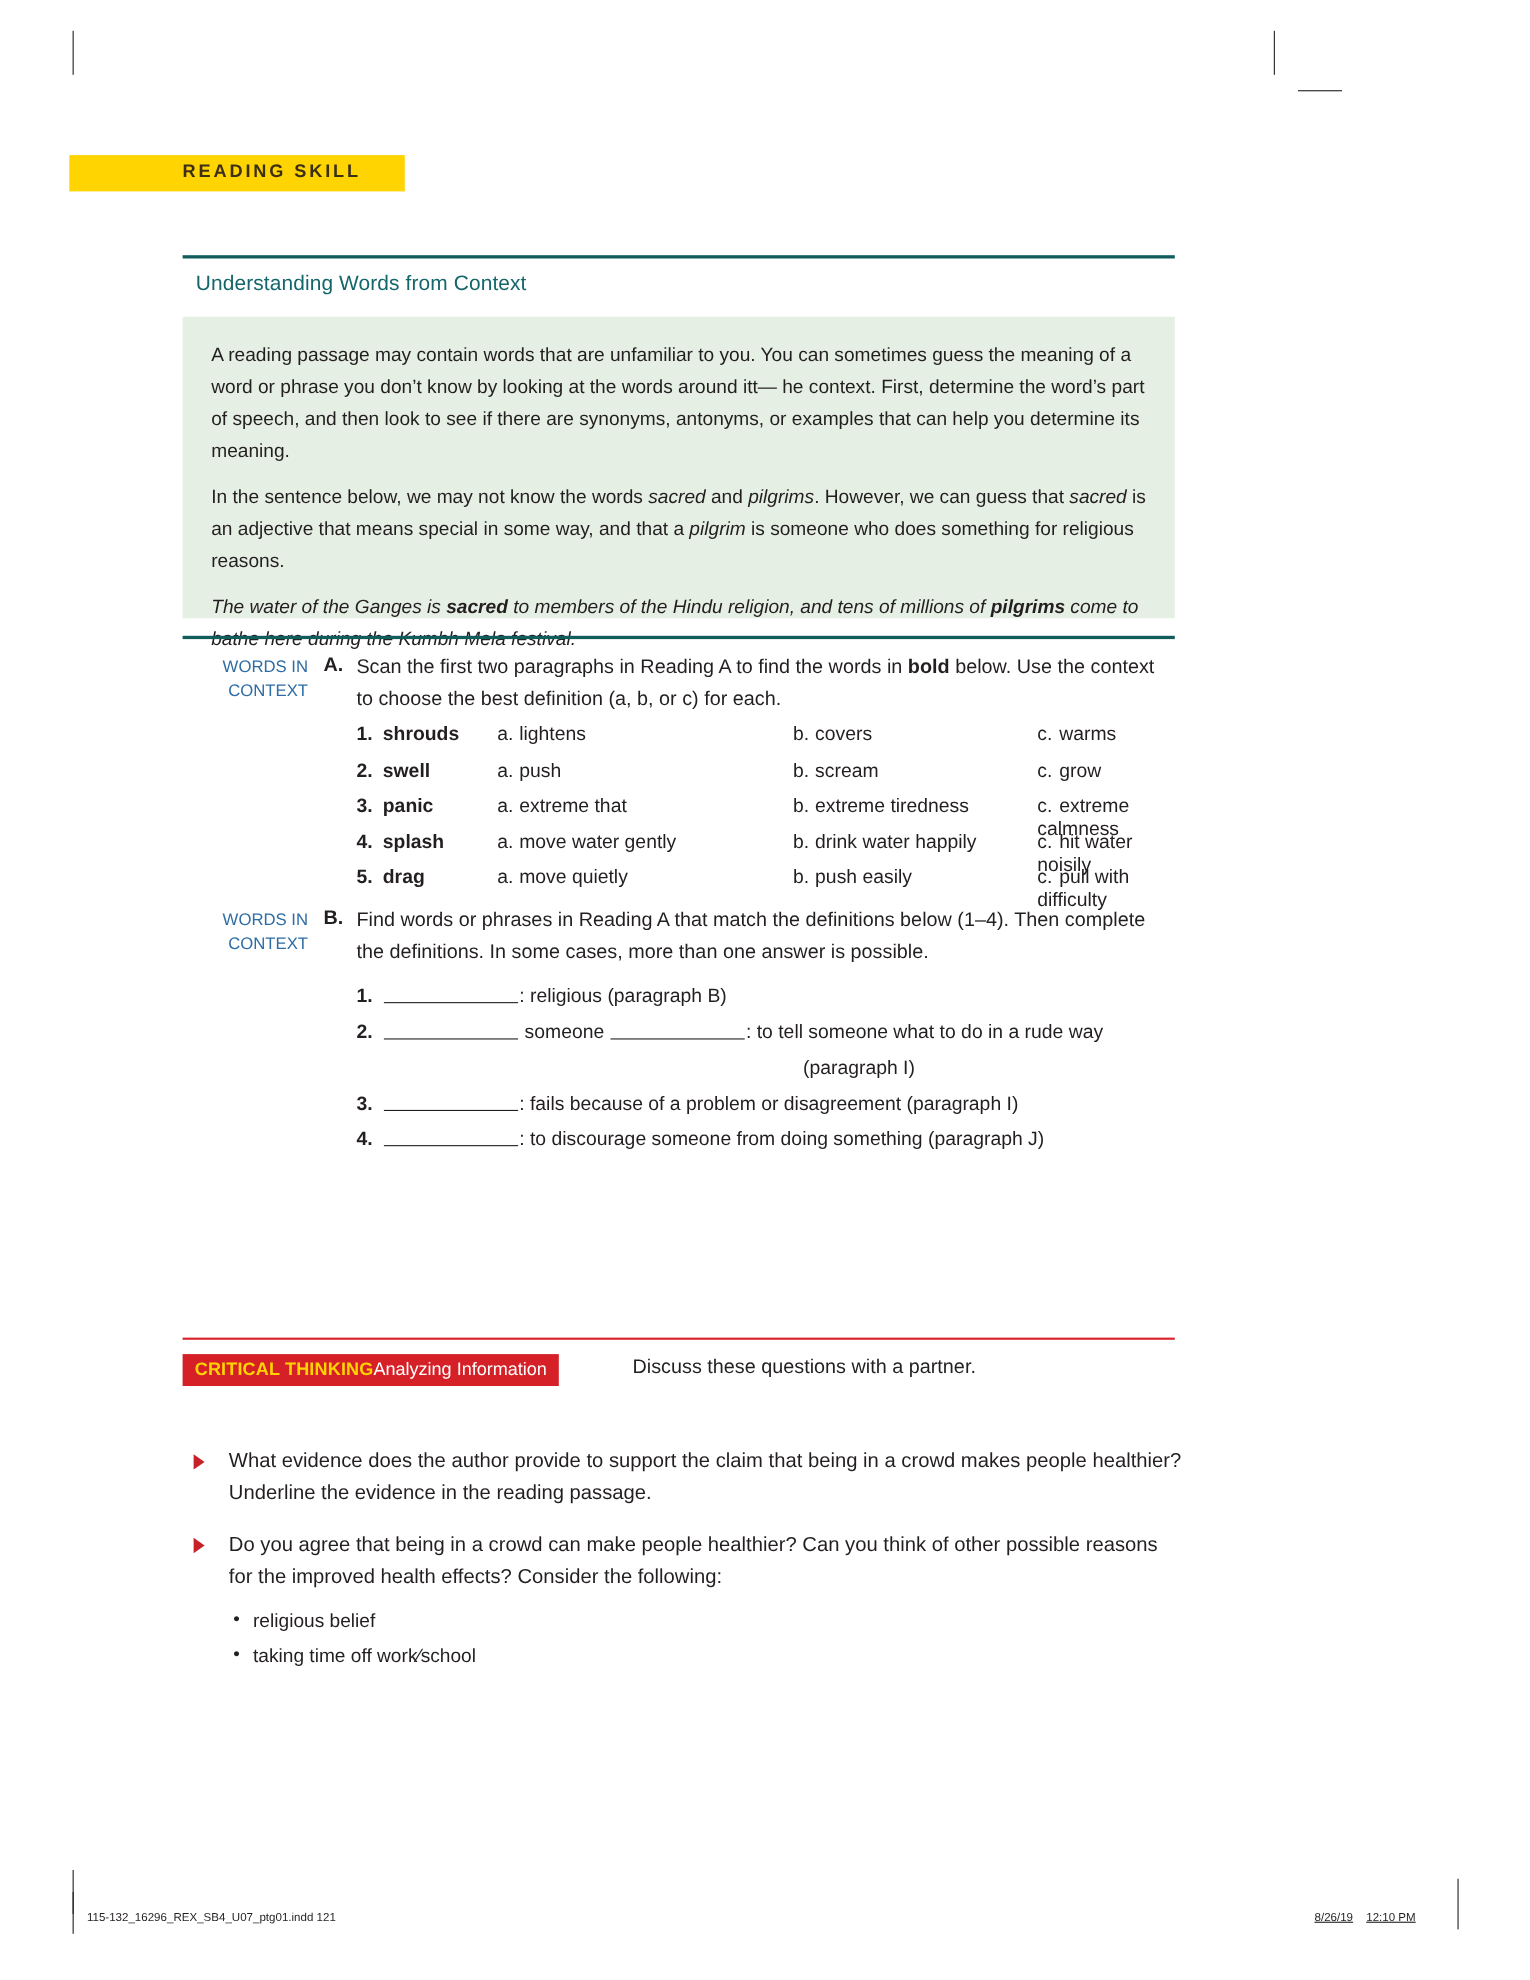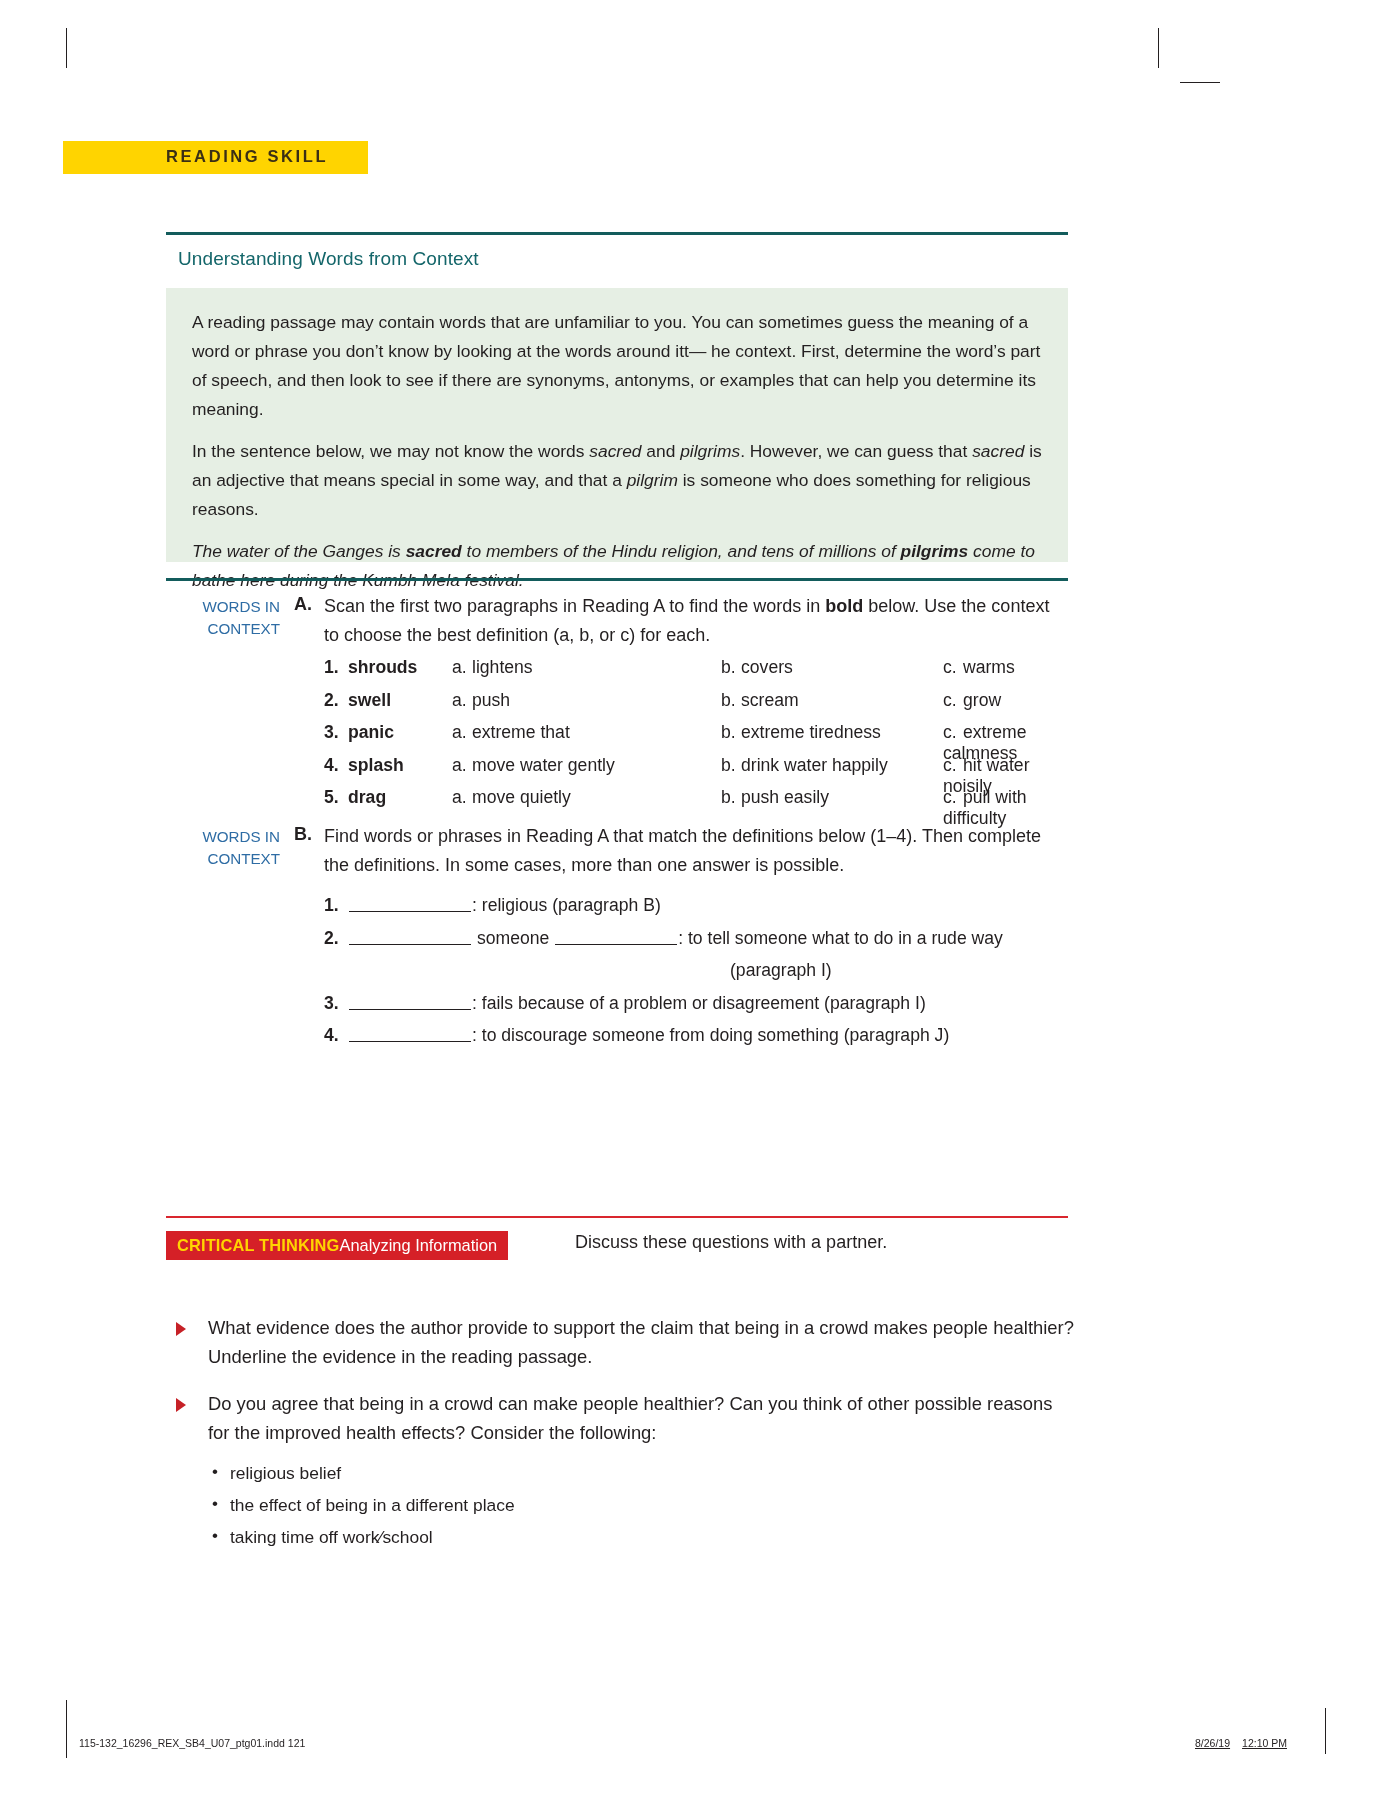--- a/index.html
+++ b/index.html
@@ -440,21 +440,20 @@
       <span class="disc-text">What evidence does the author provide to support the claim that being in a crowd makes people healthier? Underline the evidence in the reading passage.</span>
     </div>
     <div class="disc-item">
       <span class="tri-bullet">
           <span class="tri"></span>
         </span>
       <span class="disc-text">
         <span>Do you agree that being in a crowd can make people healthier? Can you think of other possible reasons for the improved health effects? Consider the following:</span>
         <ul class="sub-list">
           <li>religious belief</li>
-          <li>the effect of being in a different place</li>
           <li>taking time off work⁄school</li>
         </ul>
       </span>
     </div>
   </div>
 
 
   <div class="slug slug-left">115-132_16296_REX_SB4_U07_ptg01.indd   121</div>
   <div class="slug slug-right"><span>8/26/19</span><span>12:10 PM</span></div>
 

